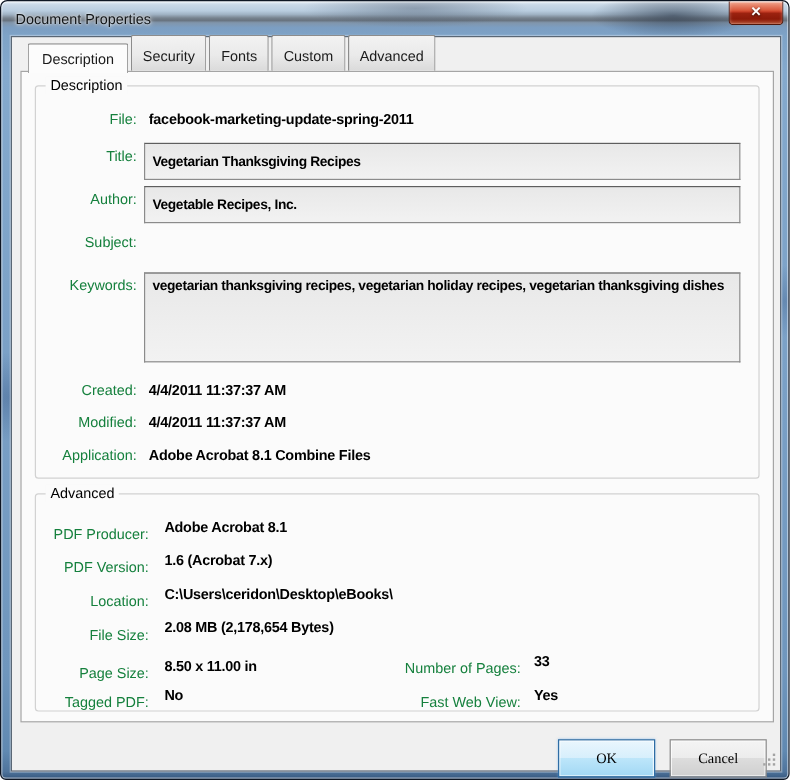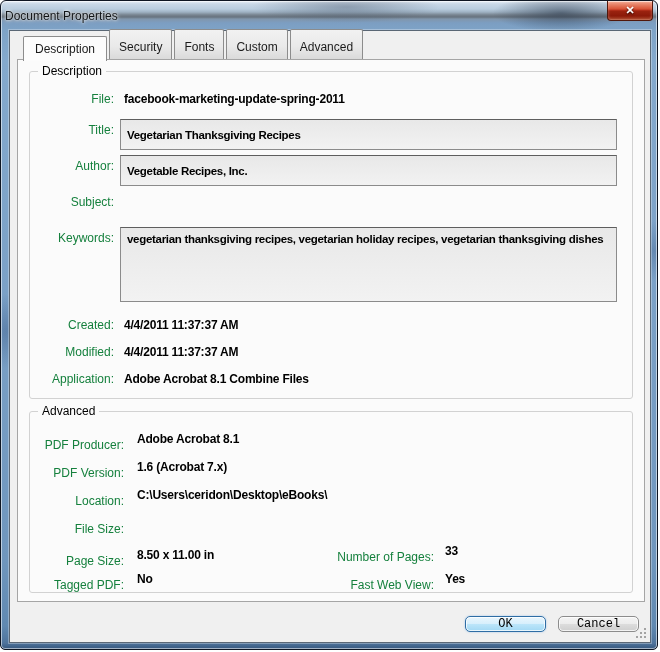--- a/index.html
+++ b/index.html
@@ -20,21 +20,21 @@
       radial-gradient(80px 50px at 10px 330px, rgba(28,58,108,.30), rgba(28,58,108,0) 75%),
       radial-gradient(90px 40px at 654px 250px, rgba(30,62,110,.25), rgba(30,62,110,0) 75%),
       linear-gradient(180deg,
         #e8f0f8 0px, #c9d8e7 3px, #b9cddf 8px, #a0b3c4 11px,
         #77838f 14px, #68737f 16px, #8196ac 18px, #7c9ec2 22px,
         #7ea3c7 29px, #84a9cd 60px, #7aa0c6 320px, #6f96bd 560px,
         #6089b1 625px, #4f749c 642px, #35577e 648px, #274264 650px);
   }
 
   .titlebar-text {
-    position: absolute; left: 4px; top: 8px;
+    position: absolute; left: 12px; top: 8px;
     font-size: 12px; color: #101417;
     text-shadow: 0 0 4px rgba(255,255,255,.95), 0 0 2px rgba(255,255,255,.85);
     cursor: default;
   }
 
   .close-btn {
     position: absolute; left: 606px; top: 0; width: 46px; height: 20px;
     border: 1px solid #50170b; border-top: none;
     border-radius: 0 0 4px 4px;
     background: linear-gradient(180deg,
@@ -139,22 +139,22 @@
   .f-title   { top: 47px; }
   .f-author  { top: 83px; }
   .f-subject { top: 119px; }
   .f-keywords {
     top: 155px; height: 75px; resize: none; overflow: hidden;
     padding: 3px 6px; line-height: 17px;
   }
 
   
   .btn {
-    position: absolute; top: 585px; width: 81px; height: 16px;
-    border-radius: 5px; font-family: Liberation Mono, monospace;
+    position: absolute; top: 585px; width: 81px; height: 32px;
+    border-radius: 0; font-family: Liberation Serif, serif;
     font-size: 12px; color: #000; cursor: default;
     display: flex; align-items: center; justify-content: center;
   }
   .btn-ok {
     left: 455px;
     border: 1px solid #2e6da4;
     background: linear-gradient(180deg, #eaf6fd 0%, #d7effc 48%, #bde6fa 49%, #a2d8f4 100%);
     box-shadow: inset 0 0 0 1px rgba(255,255,255,.75), 0 0 2px rgba(86,157,229,.55);
   }
   .btn-cancel {
@@ -254,20 +254,21 @@
           <span class="val">1.6 (Acrobat 7.x)</span>
         </div>
 
         <div class="row r-location">
           <span class="lbl">Location:</span>
           <span class="val">C:\Users\ceridon\Desktop\eBooks\</span>
         </div>
 
         <div class="row r-filesize">
           <span class="lbl">File Size:</span>
+          <span class="val">2.08 MB (2,178,654 Bytes)</span>
         </div>
 
         <div class="row r-pagesize">
           <span class="lbl">Page Size:</span>
           <span class="val">8.50 x 11.00 in</span>
         </div>
 
         <div class="row-right r-pages">
           <span class="lbl">Number of Pages:</span>
           <span class="val">33</span>

